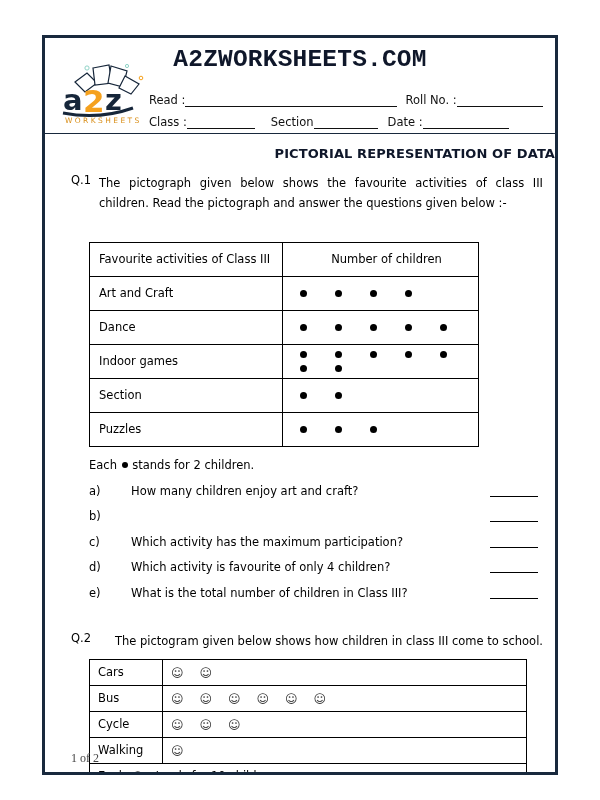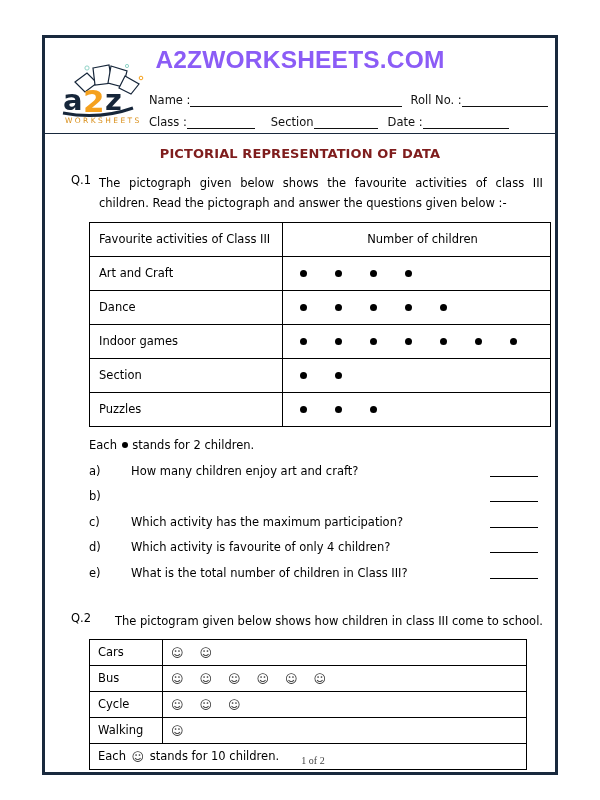--- a/index.html
+++ b/index.html
@@ -40,23 +40,23 @@
     box-sizing: border-box;
   }
   #brand-title {
     position: absolute;
     left: 0;
     right: 0;
     top: 8px;
     text-align: center;
     font-size: 24.5px;
     font-weight: bold;
-    color: #8b5cf6;
+    color: #0f172a;
     letter-spacing: 0.2px;
-    font-family: Liberation Sans, sans-serif;
+    font-family: Liberation Mono, monospace;
   }
 
   
   #logo {
     position: absolute;
     left: 12px;
     top: 18px;
     width: 98px;
     height: 70px;
   }
@@ -79,24 +79,24 @@
   .blank {
     display: inline-block;
     border-bottom: 1.1px solid #111111;
     vertical-align: bottom;
     height: 11px;
   }
 
   
   #ws-title {
     margin-top: 12px;
-    text-align: center;
+    text-align: right;
     font-size: 13px;
     font-weight: bold;
-    color: #7f1d1d;
+    color: #0f172a;
     letter-spacing: 0.1px;
   }
 
   
   .qblock {
     position: relative;
     margin: 12px 12px 0 10px;
   }
   .qnum {
     position: absolute;
@@ -110,24 +110,24 @@
     margin-left: 44px;
     font-size: 11.5px;
     line-height: 1.78;
     color: #000000;
     text-align: justify;
   }
   .qtext.nojustify { text-align: right; }
 
   
   #tbl1 {
-    margin: 8px 6px 0 44px;
+    margin: 28px 6px 0 44px;
     border: 1.4px solid #000000;
     border-collapse: collapse;
-    width: 462px;
+    width: 390px;
     table-layout: fixed;
   }
   #tbl1 td {
     border: 1.2px solid #000000;
     height: 33px;
     font-size: 11.5px;
     padding: 0 0 0 9px;
     color: #000000;
     vertical-align: middle;
   }
@@ -226,22 +226,22 @@
     font-size: 11.5px;
     color: #000000;
   }
 
   
   #footer {
     position: absolute;
     left: 0;
     right: 0;
     bottom: 6px;
-    text-align: center;
-    font-size: 10px;
+    text-align: left;
+    font-size: 12px;
     color: #444444;
     font-family: "Liberation Serif", serif;
     margin-left: 26px;
   }
 </style>
 </head>
 <body>
 
 <div id="page">
 <div id="page-inner">
@@ -265,21 +265,21 @@
 
         <text x="6" y="54" font-family="DejaVu Sans, sans-serif" font-size="29" font-weight="bold" fill="#16263a">a</text>
         <text x="26" y="56" font-family="DejaVu Sans, sans-serif" font-size="31" font-weight="bold" fill="#f5a11e">2</text>
         <text x="48" y="54" font-family="DejaVu Sans, sans-serif" font-size="29" font-weight="bold" fill="#16263a">z</text>
         <path d="M6 57 Q42 64 76 52" stroke="#16263a" stroke-width="3" fill="none"></path>
         <text x="8" y="67" font-family="DejaVu Sans, sans-serif" font-size="7.5" letter-spacing="2.4" fill="#d98f1a">WORKSHEETS</text>
       </svg>
     </div>
 
     <div class="field-row" id="row-name">
-      <span class="fld-label">Name :</span><span class="blank" style="width:212px;"></span><span style="display:inline-block;width:8px;"></span><span class="fld-label">Roll No. :</span><span class="blank" style="width:86px;"></span>
+      <span class="fld-label">Read :</span><span class="blank" style="width:212px;"></span><span style="display:inline-block;width:8px;"></span><span class="fld-label">Roll No. :</span><span class="blank" style="width:86px;"></span>
     </div>
 
     <div class="field-row" id="row-class">
       <span class="fld-label">Class :</span><span class="blank" style="width:68px;"></span><span style="display:inline-block;width:16px;"></span><span class="fld-label">Section</span><span class="blank" style="width:64px;"></span><span style="display:inline-block;width:10px;"></span><span class="fld-label">Date :</span><span class="blank" style="width:86px;"></span>
     </div>
   </div>
 
   <div id="ws-title">PICTORIAL REPRESENTATION OF DATA</div>
 
   <div class="qblock">

